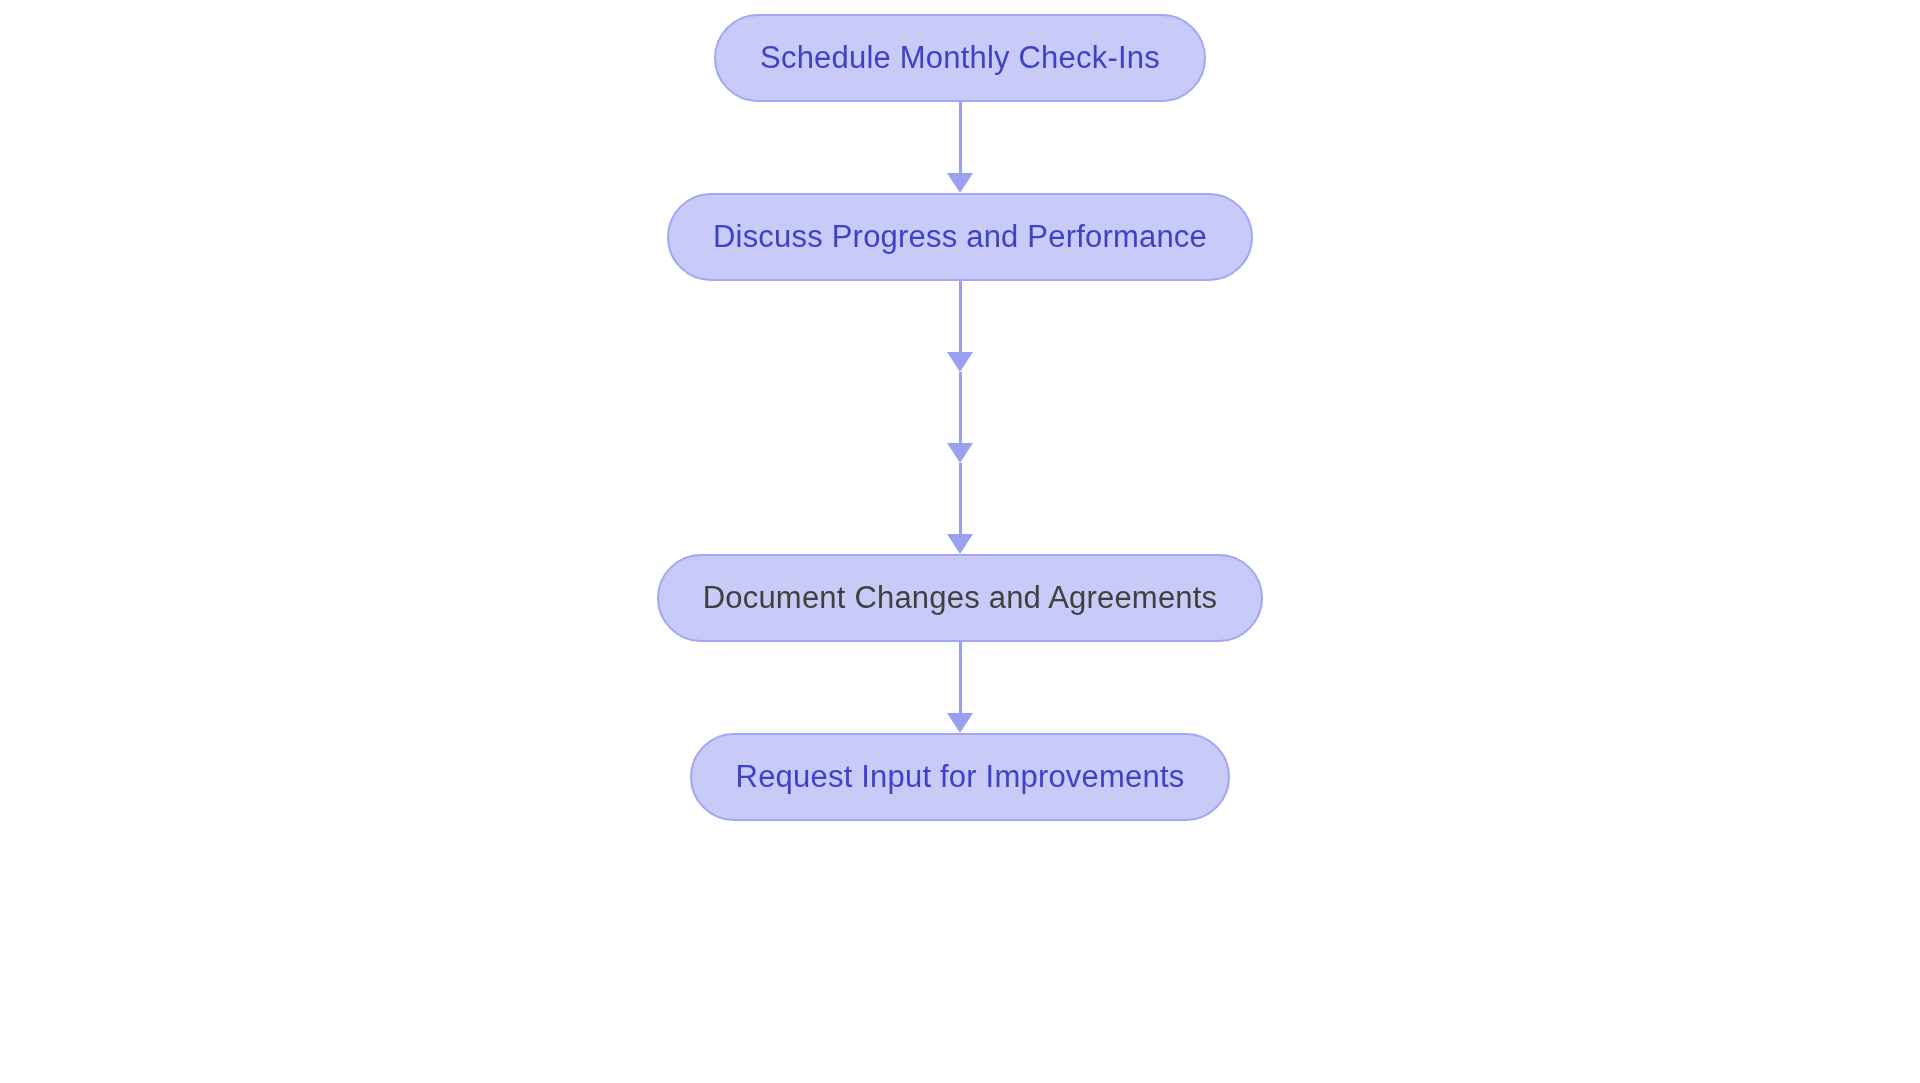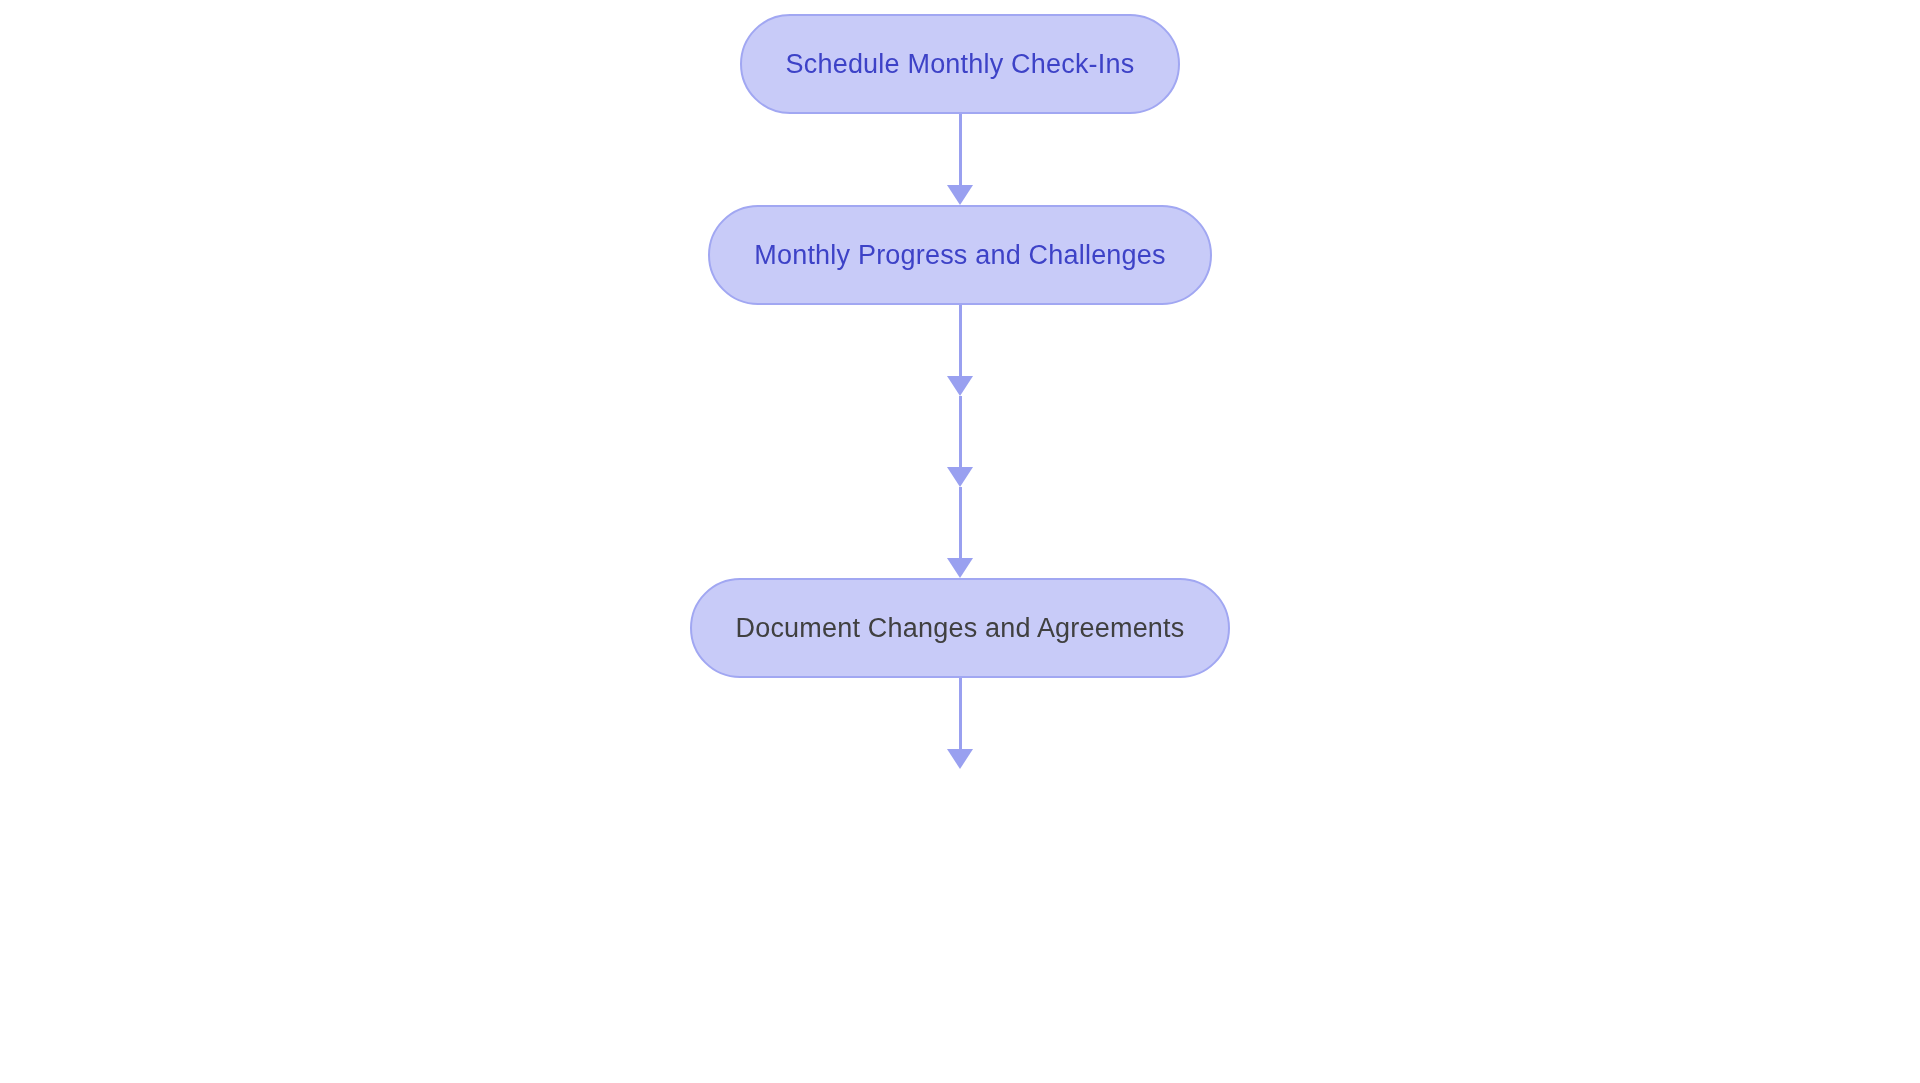--- a/index.html
+++ b/index.html
@@ -19,29 +19,29 @@
     position: absolute;
     top: 14px;
     left: 0;
     width: 100%;
     display: flex;
     flex-direction: column;
     align-items: center;
   }
   .node {
     box-sizing: border-box;
-    height: 100px;
+    height: 88px;
     border-radius: 50px;
     background: #c8cbf8;
     border: 2px solid #a1a7f2;
     display: flex;
     align-items: center;
     justify-content: center;
     padding: 10px 44px;
-    font-size: 27px;
+    font-size: 31px;
     letter-spacing: 0.2px;
     color: #3d42c7;
     white-space: nowrap;
   }
   .connector {
     height: 91px;
     display: flex;
     flex-direction: column;
     align-items: center;
   }
@@ -61,32 +61,33 @@
 </head>
 <body>
 
 <div class="canvas">
   <div class="flow">
       <div class="node" style="background: rgb(200, 203, 248); border-color: rgb(161, 167, 242); color: rgb(61, 66, 199);">Schedule Monthly Check-Ins</div>
       <div class="connector">
         <div class="line" style="background: rgb(153, 160, 240);"></div>
         <div class="head" style="border-top-color: rgb(153, 160, 240);"></div>
       </div>
-      <div class="node" style="background: rgb(200, 203, 248); border-color: rgb(161, 167, 242); color: rgb(61, 66, 199);">Monthly Progress and Challenges</div>
+      <div class="node" style="background: rgb(200, 203, 248); border-color: rgb(161, 167, 242); color: rgb(61, 66, 199);">Discuss Progress and Performance</div>
       <div class="connector">
         <div class="line" style="background: rgb(153, 160, 240);"></div>
         <div class="head" style="border-top-color: rgb(153, 160, 240);"></div>
       </div>
       <div class="connector">
         <div class="line" style="background: rgb(153, 160, 240);"></div>
         <div class="head" style="border-top-color: rgb(153, 160, 240);"></div>
       </div>
       <div class="connector">
         <div class="line" style="background: rgb(153, 160, 240);"></div>
         <div class="head" style="border-top-color: rgb(153, 160, 240);"></div>
       </div>
       <div class="node" style="background: rgb(200, 203, 248); border-color: rgb(161, 167, 242); color: #404040;">Document Changes and Agreements</div>
       <div class="connector">
         <div class="line" style="background: rgb(153, 160, 240);"></div>
         <div class="head" style="border-top-color: rgb(153, 160, 240);"></div>
       </div>
+      <div class="node" style="background: rgb(200, 203, 248); border-color: rgb(161, 167, 242); color: rgb(61, 66, 199);">Request Input for Improvements</div>
     </div>
 </div>
 
 </body></html>

